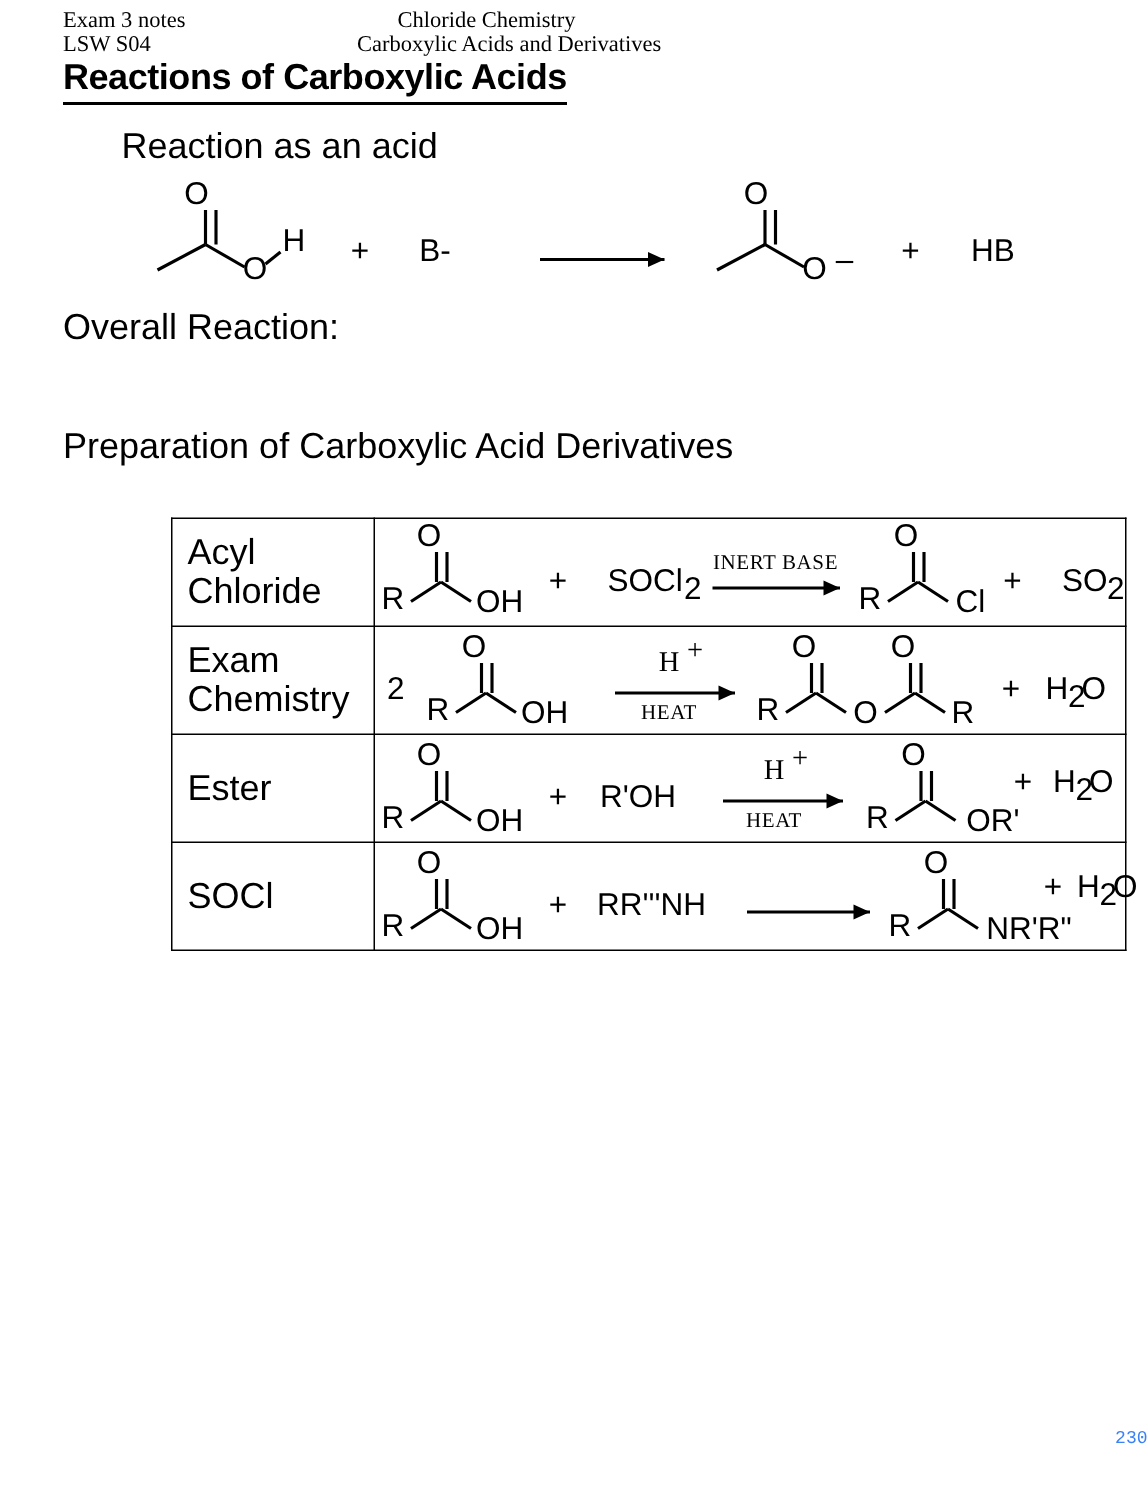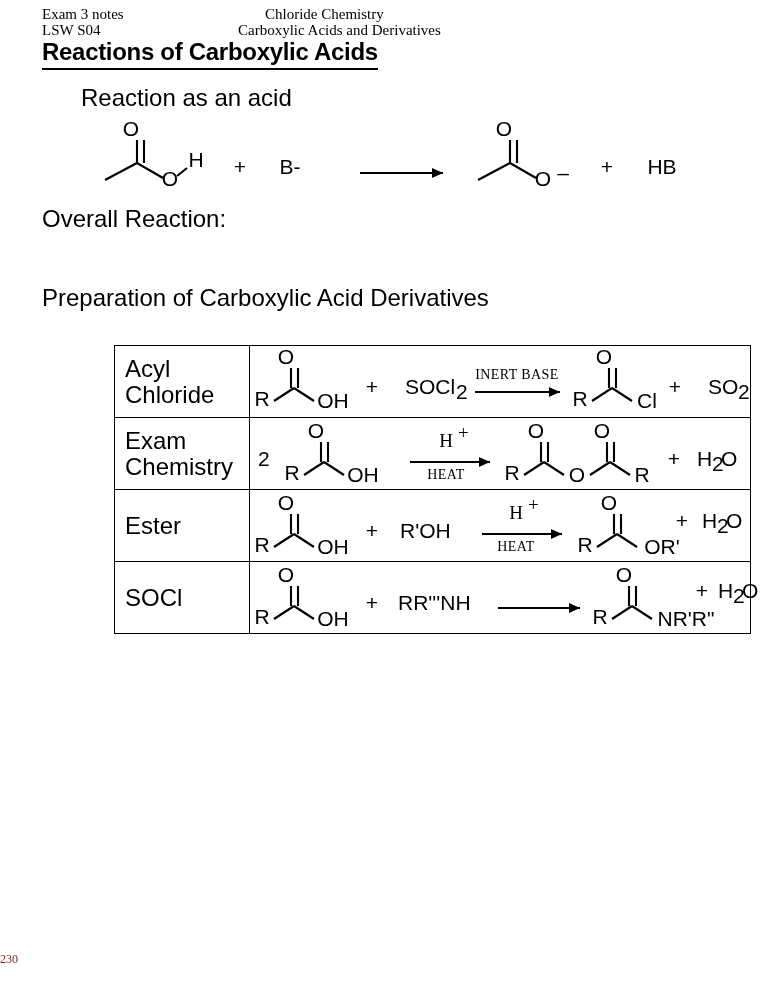--- a/index.html
+++ b/index.html
@@ -60,21 +60,21 @@
     position:absolute; font-family:"Liberation Serif", serif;
     font-size:14px; letter-spacing:0.4px; white-space:nowrap;
   }
   .alabel-h {
     position:absolute; font-family:"Liberation Serif", serif;
     font-size:19px; white-space:nowrap;
   }
 
   .pagenum {
     position:absolute; left:0; top:952px; width:765px;
-    text-align:left; font-family:Liberation Serif, serif; font-size:12px; color:#7f1d1d;
+    text-align:right; font-family:Liberation Mono, monospace; font-size:12px; color:#3b82f6;
   }
 
   svg { display:block; overflow:visible; }
   .bond { stroke:#000; stroke-width:2.1px; fill:none; }
   .atom { font-family:"Liberation Sans", sans-serif; font-size:21px; fill:#000; }
 </style>
 </head>
 <body>
 
 <div class="page">

